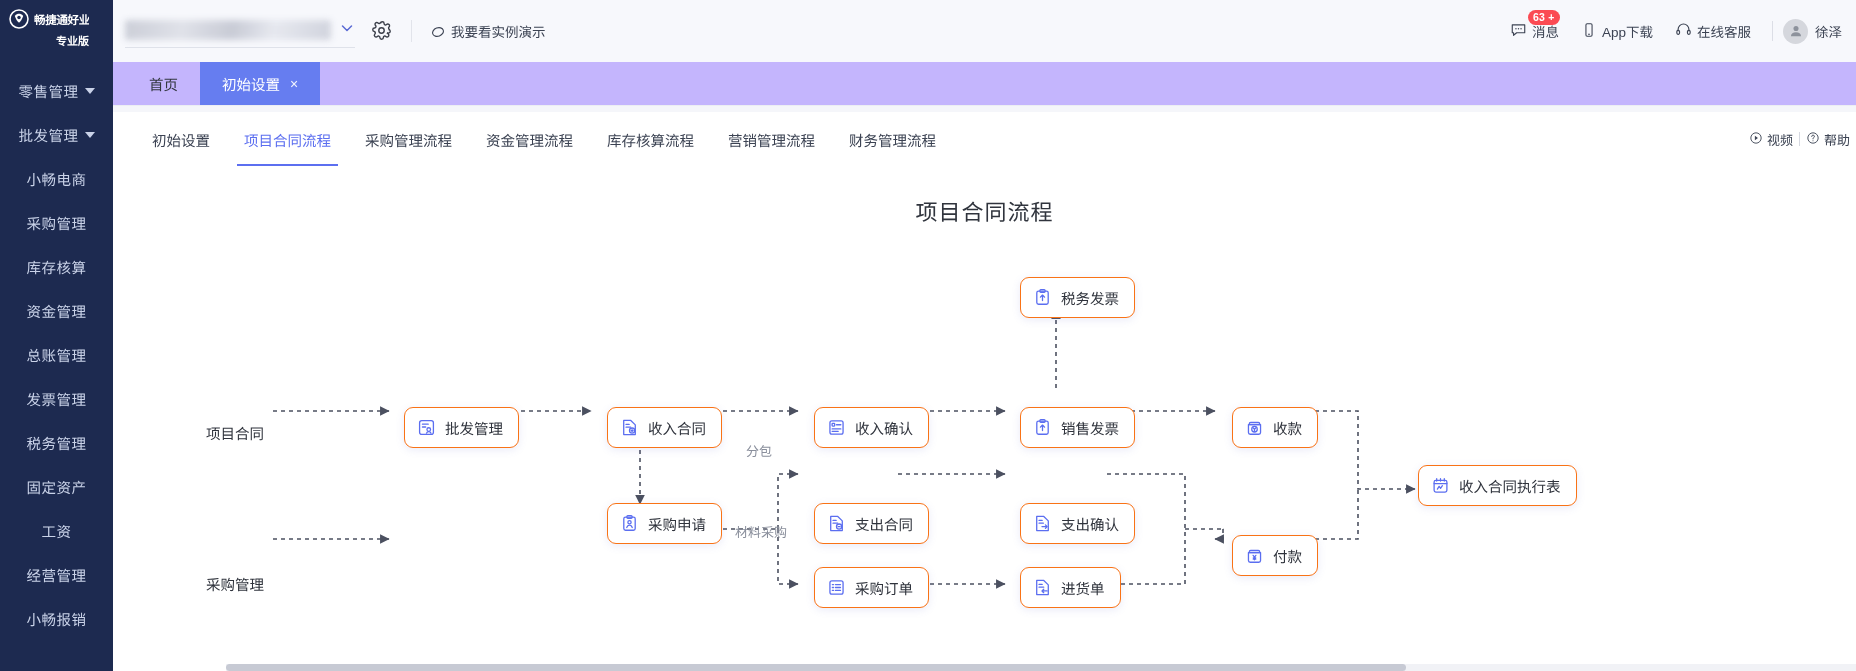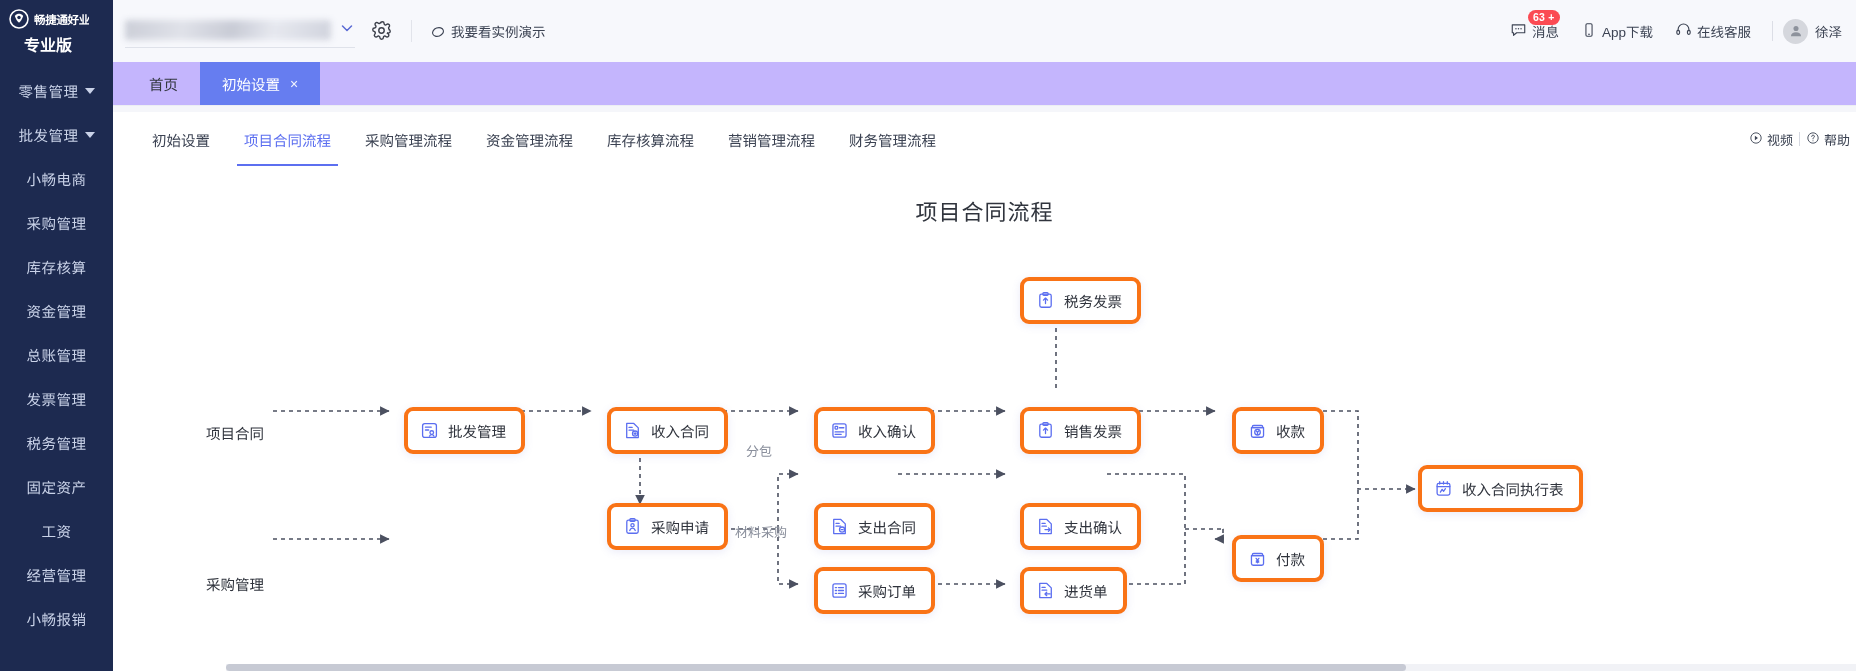--- a/index.html
+++ b/index.html
@@ -25,22 +25,22 @@
     padding: 8px 24px 0 8px;
     position: relative;
   }
   .brand-row { display:flex; align-items:center; gap:4px; }
   .brand-logo { width: 22px; height: 22px; flex:0 0 22px; }
   .brand-name {
     color:#ffffff; font-size: 11.5px; letter-spacing:-0.3px;
     white-space: nowrap; overflow:hidden; font-weight:600;
   }
   .brand-sub {
-    color:#ffffff; font-size: 16px; font-weight:700;
-    margin-top: 2px; margin-left: 16px;
+    color:#ffffff; font-size: 11px; font-weight:700;
+    margin-top: 2px; margin-left: 16px; text-align: right;
   }
   .nav { padding-top: 6px; }
   .nav-item {
     height: 44px; display:flex; align-items:center; justify-content:center;
     color:#c9d2e8; font-size: 14.5px; letter-spacing: .5px;
     cursor:pointer; position:relative; gap:6px;
   }
   .caret-down {
     width:0;height:0;border-left:5px solid transparent;border-right:5px solid transparent;
     border-top:6px solid #c9d2e8; display:inline-block; margin-top:2px;
@@ -126,21 +126,21 @@
     text-align:center; font-size:22px; color:#30343d; letter-spacing:1px;
     margin-top: 28px; font-weight:400;
   }
 
   
   .canvas { position:relative; width:100%; height: 430px; margin-top: 10px; }
   .flow-svg { position:absolute; left:0; top:0; width:100%; height:100%; }
 
   .node {
     position:absolute; display:flex; align-items:center; gap:9px;
-    background:#ffffff; border:4px solid #f97316; border-radius:9px;
+    background:#ffffff; border:1px solid #f97316; border-radius:9px;
     padding: 9px 15px 9px 12px; font-size:14.5px; color:#2f333c;
     box-shadow: 0 2px 9px rgba(90,104,200,.13);
     white-space:nowrap; cursor:pointer;
   }
   .node .ico { width:19px;height:19px; flex:0 0 19px; display:block; }
   .rowlabel {
     position:absolute; font-size:14.5px; color:#2f333c; white-space:nowrap;
   }
   .edgelabel {
     position:absolute; font-size:13px; color:#8a8f9c; white-space:nowrap;

